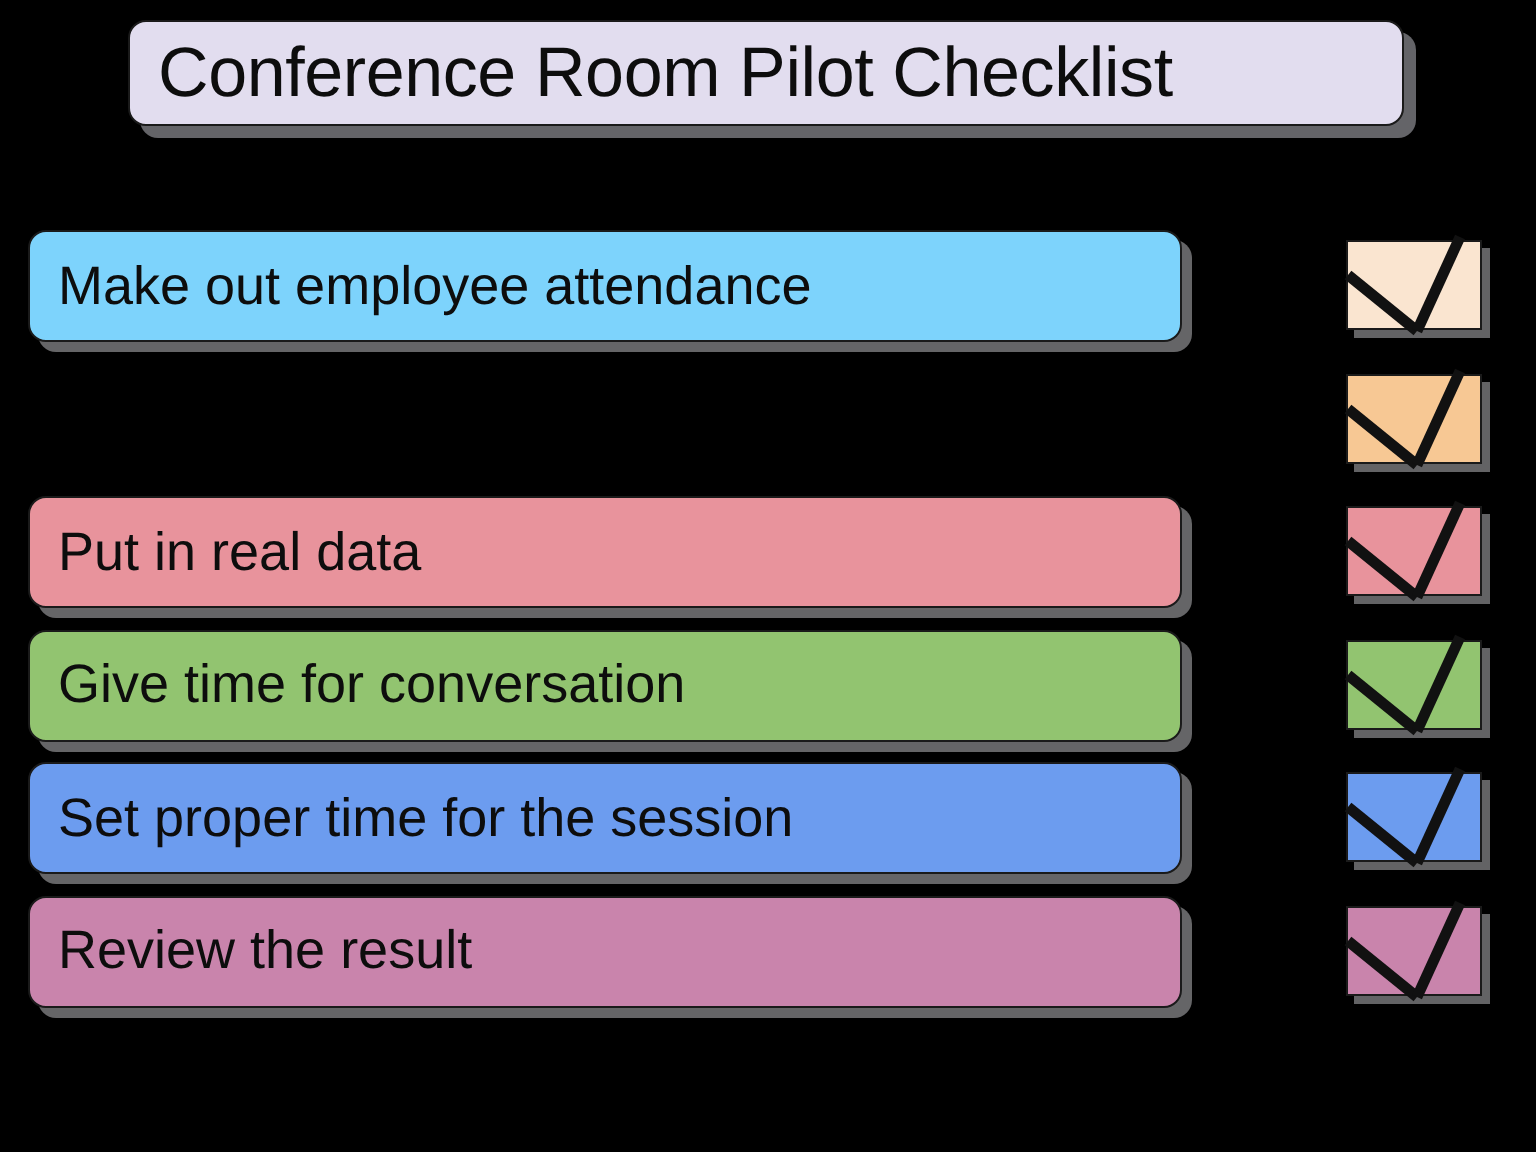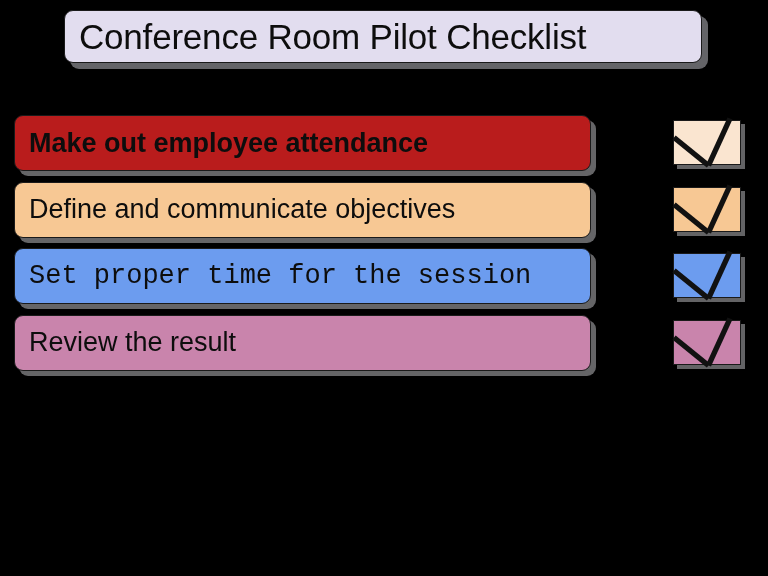--- a/index.html
+++ b/index.html
@@ -109,48 +109,67 @@
 <body>
 
 <div id="canvas">
 
   <div class="title-box">
     <div class="title-text">Conference Room Pilot Checklist</div>
   </div>
 
   <div class="rows">
   <div class="row">
-    <div class="row-label" style="background: #b91c1c; font-weight: bold;">
+    <div class="row-label" style="background: #7dd3fc;">
       <span>Make out employee attendance</span>
     </div>
     <div class="checkbox" style="background: rgb(250, 229, 208);">
       <svg viewBox="0 0 92 70">
         <line x1="10" y1="28.5" x2="44.5" y2="56.5"></line>
         <line x1="44.5" y1="56.5" x2="66" y2="9.5"></line>
       </svg>
     </div>
   </div>
 
   <div class="row">
-    <div class="row-label" style="background: rgb(247, 200, 148);">
-      <span>Define and communicate objectives</span>
-    </div>
     <div class="checkbox" style="background: rgb(247, 200, 148);">
       <svg viewBox="0 0 92 70">
         <line x1="10" y1="28.5" x2="44.5" y2="56.5"></line>
         <line x1="44.5" y1="56.5" x2="66" y2="9.5"></line>
       </svg>
     </div>
   </div>
 
-
+  <div class="row">
+    <div class="row-label" style="background: rgb(232, 147, 156);">
+      <span>Put in real data</span>
+    </div>
+    <div class="checkbox" style="background: rgb(232, 147, 156);">
+      <svg viewBox="0 0 92 70">
+        <line x1="10" y1="28.5" x2="44.5" y2="56.5"></line>
+        <line x1="44.5" y1="56.5" x2="66" y2="9.5"></line>
+      </svg>
+    </div>
+  </div>
 
 
   <div class="row">
-    <div class="row-label" style="background: rgb(108, 156, 239); font-family: Liberation Mono, monospace;">
+    <div class="row-label" style="background: rgb(146, 196, 112);">
+      <span>Give time for conversation</span>
+    </div>
+    <div class="checkbox" style="background: rgb(146, 196, 112);">
+      <svg viewBox="0 0 92 70">
+        <line x1="10" y1="28.5" x2="44.5" y2="56.5"></line>
+        <line x1="44.5" y1="56.5" x2="66" y2="9.5"></line>
+      </svg>
+    </div>
+  </div>
+
+  <div class="row">
+    <div class="row-label" style="background: rgb(108, 156, 239);">
       <span>Set proper time for the session</span>
     </div>
     <div class="checkbox" style="background: rgb(108, 156, 239);">
       <svg viewBox="0 0 92 70">
         <line x1="10" y1="28.5" x2="44.5" y2="56.5"></line>
         <line x1="44.5" y1="56.5" x2="66" y2="9.5"></line>
       </svg>
     </div>
   </div>
 

